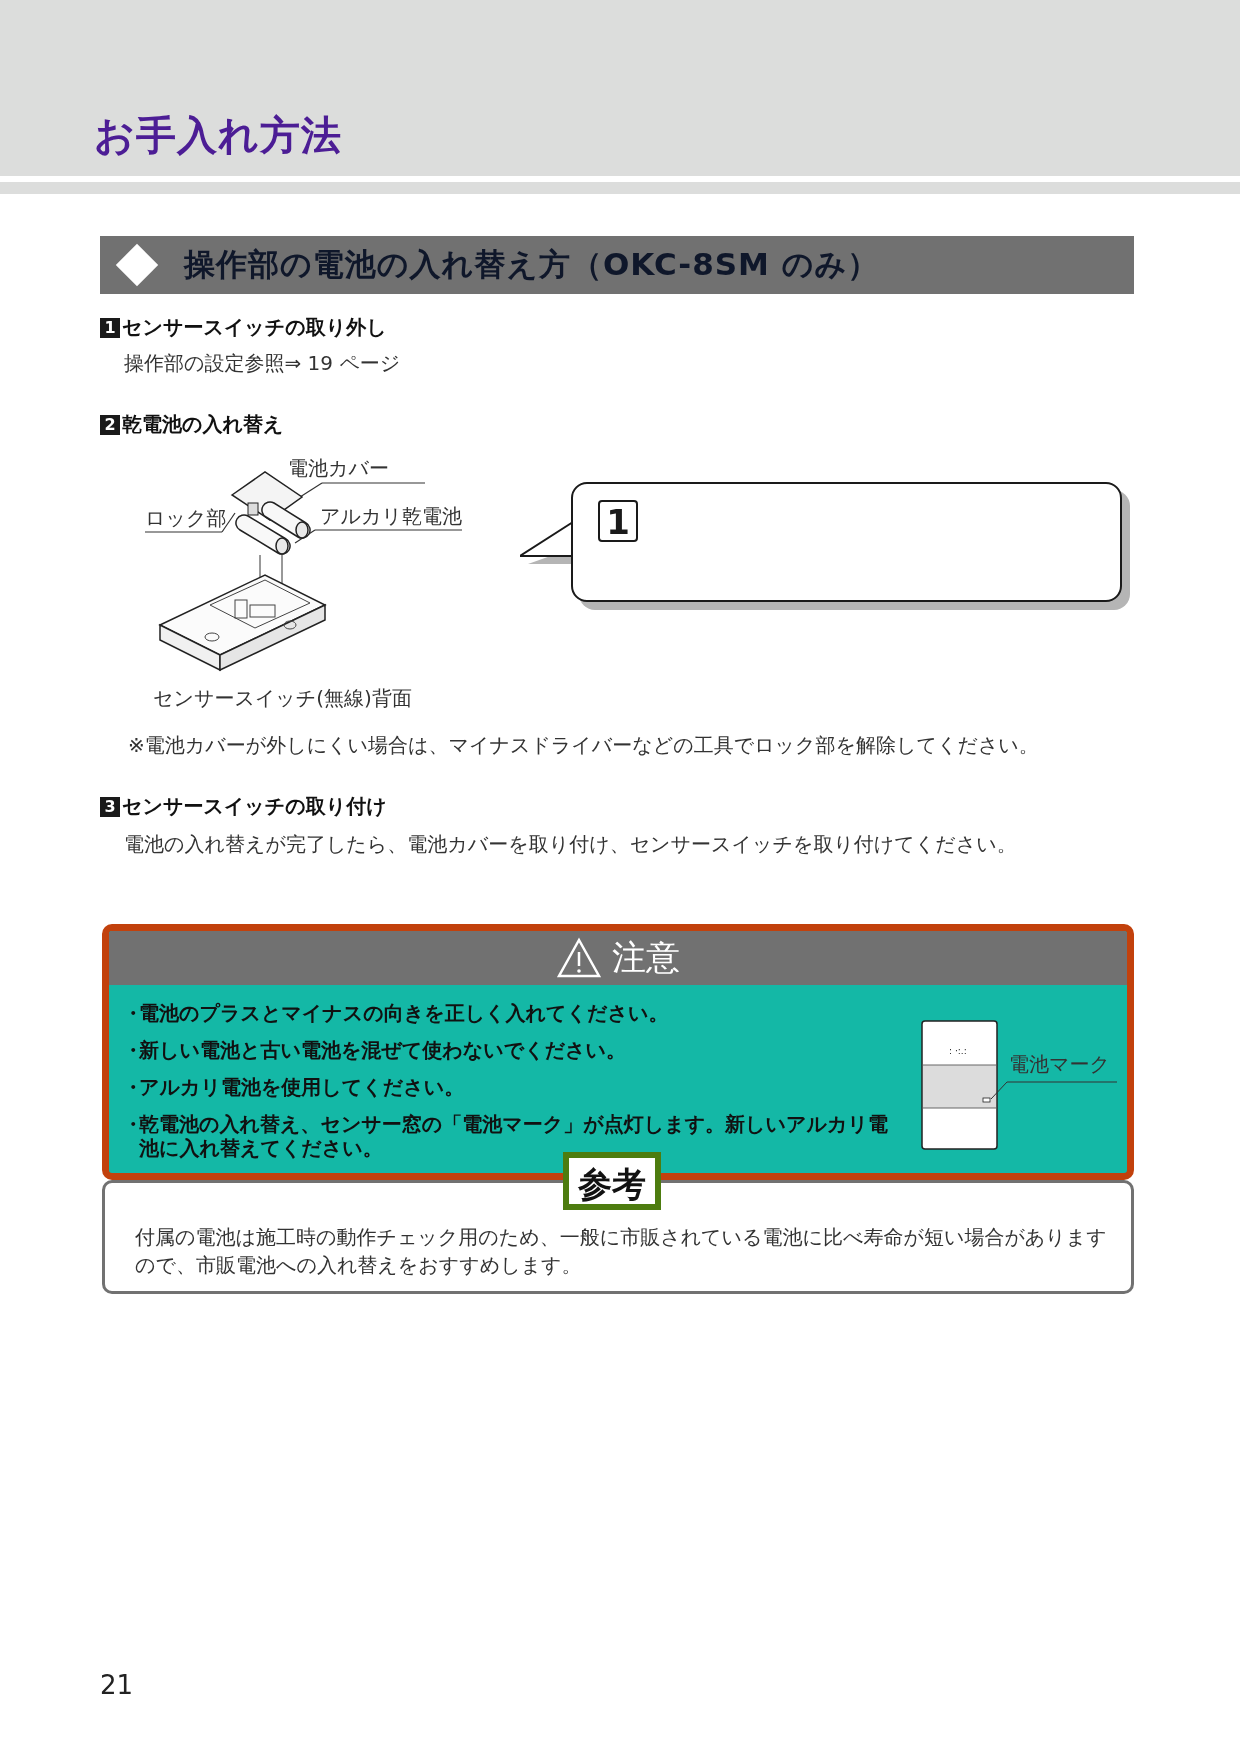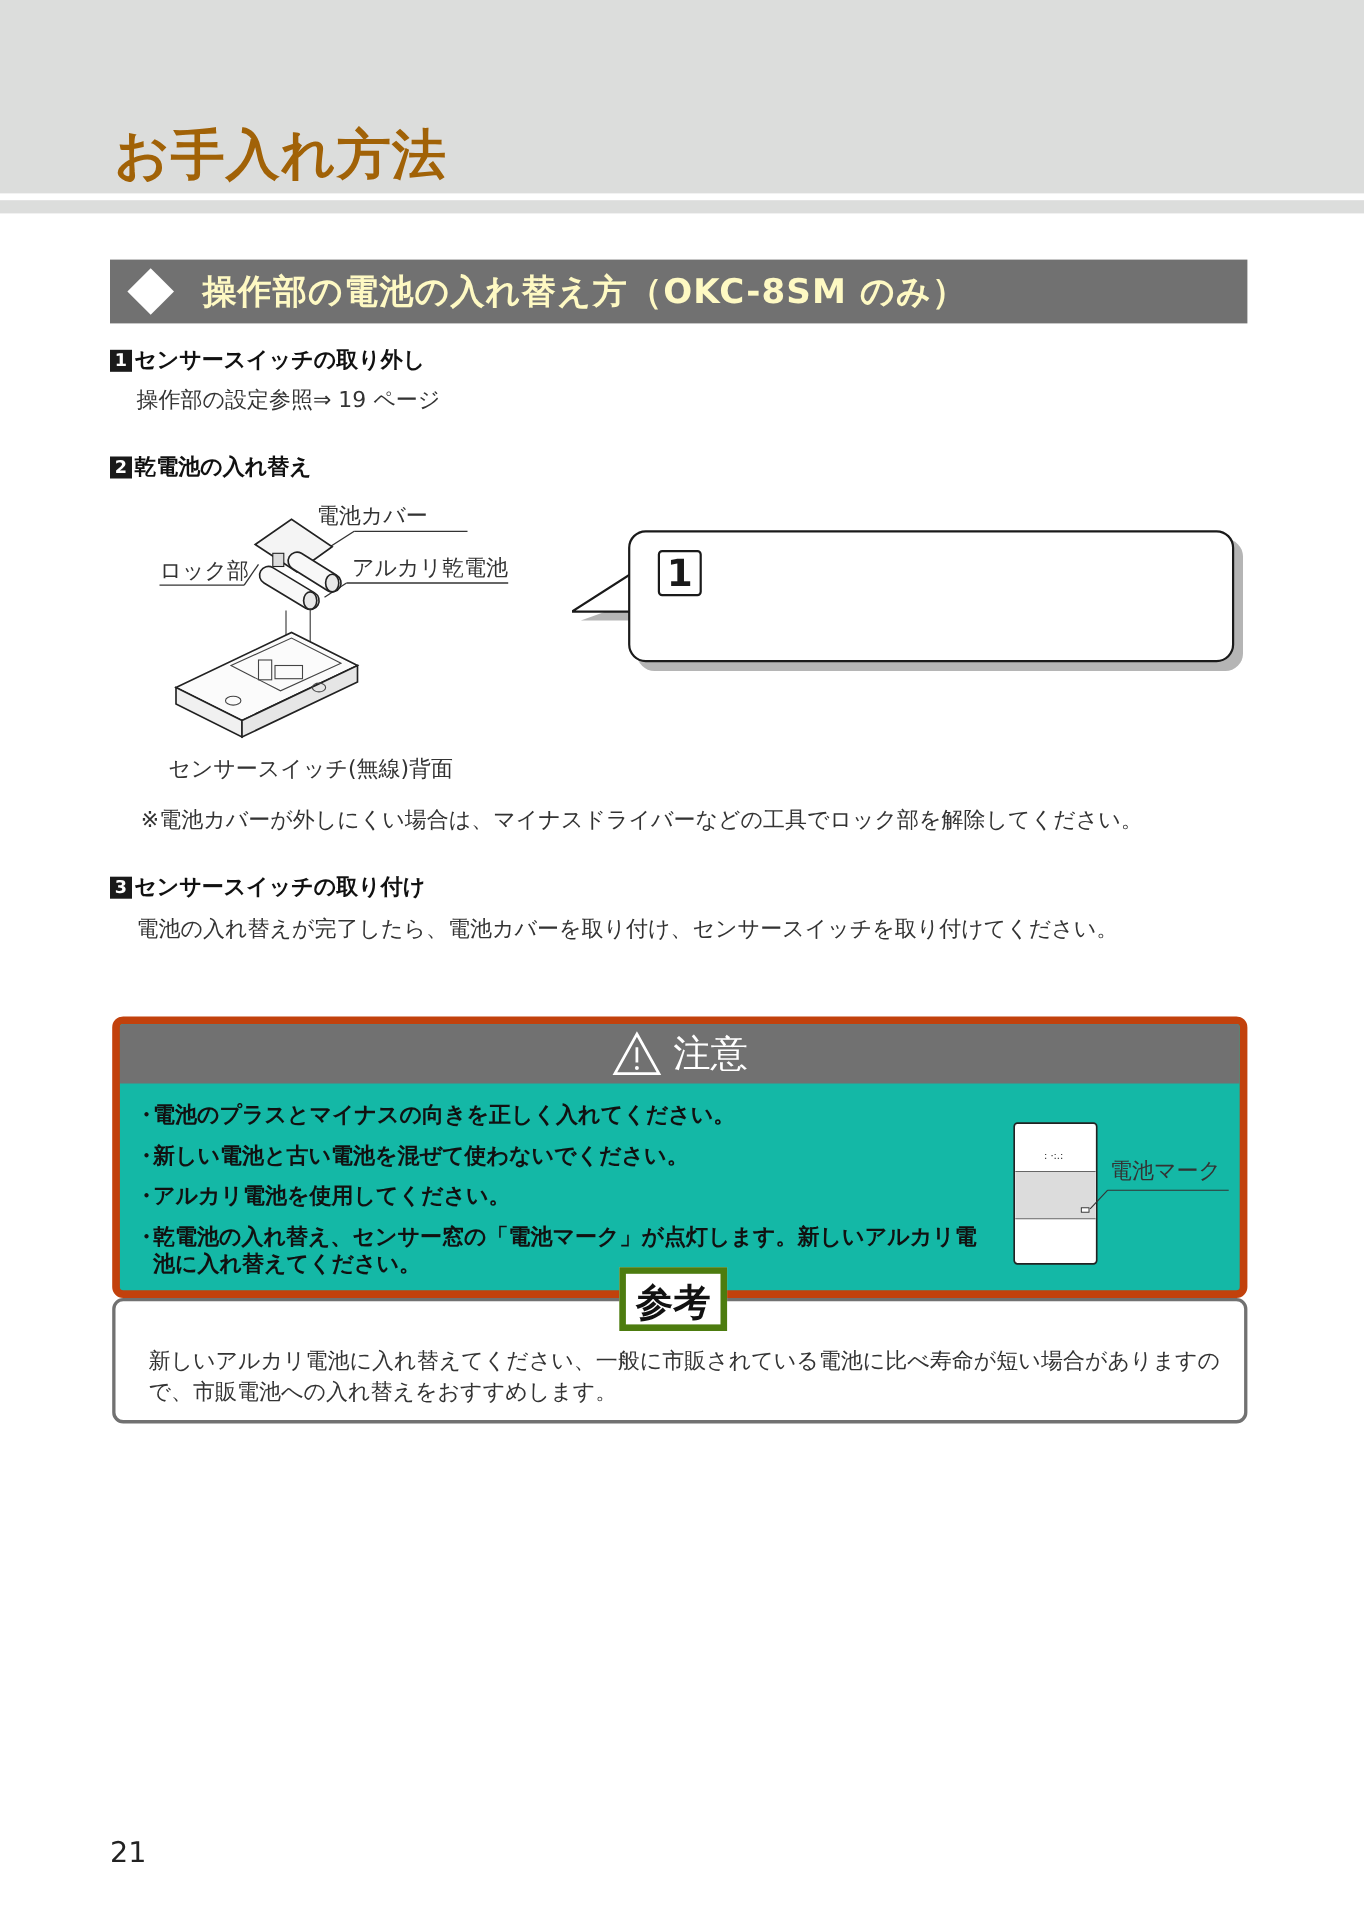--- a/index.html
+++ b/index.html
@@ -2,25 +2,25 @@
 <html><head>
 <meta charset="utf-8">
 <style>
   * { box-sizing: border-box; margin: 0; padding: 0; }
   html, body { width: 1240px; height: 1754px; background: #ffffff; }
   body { position: relative; font-family: "DejaVu Sans", "Liberation Sans", sans-serif; color: #1a1a1a; overflow: hidden; }
 
   .header-band { position: absolute; left: 0; top: 0; width: 1240px; height: 176px; background: #dcdddc; }
   .header-white-stripe { position: absolute; left: 0; top: 176px; width: 1240px; height: 6px; background: #ffffff; }
   .header-sub-band { position: absolute; left: 0; top: 182px; width: 1240px; height: 12px; background: #dcdddc; }
-  .page-title { position: absolute; left: 104px; top: 108px; font-size: 49px; font-weight: bold; color: #a16207; letter-spacing: 1px; }
+  .page-title { position: absolute; left: 94px; top: 108px; font-size: 40px; font-weight: bold; color: #4c1d95; letter-spacing: 1px; }
 
   .section-bar { position: absolute; left: 100px; top: 236px; width: 1034px; height: 58px; background: #717171; display: flex; align-items: center; }
   .section-diamond { width: 30px; height: 30px; background: #fff; transform: rotate(45deg); margin-left: 22px; margin-right: 32px; }
-  .section-title { color: #fef9c3; font-size: 31px; font-weight: bold; letter-spacing: 1px; }
+  .section-title { color: #0f172a; font-size: 31px; font-weight: bold; letter-spacing: 1px; }
 
   .step-heading { position: absolute; left: 100px; font-size: 20px; font-weight: bold; color: #111; display: flex; align-items: center; }
   .step-num { display: inline-block; width: 20px; height: 20px; background: #1a1a1a; color: #fff; font-size: 16px; line-height: 20px; text-align: center; margin-right: 2px; font-weight: bold; }
   .step-body { position: absolute; font-size: 20px; color: #333; }
 
   .diagram { position: absolute; left: 140px; top: 455px; width: 330px; height: 265px; }
   .diagram-label { position: absolute; font-size: 20px; color: #333; white-space: nowrap; }
   .diagram-caption { position: absolute; left: 153px; top: 685px; font-size: 20px; color: #333; }
 
   .callout { position: absolute; left: 571px; top: 482px; width: 551px; height: 120px; border: 2px solid #1a1a1a; border-radius: 16px; background: #fff; box-shadow: 8px 8px 0 #b5b5b5; }
@@ -165,17 +165,17 @@
       <text x="30" y="35" font-size="9" fill="#222" font-family="DejaVu Sans, sans-serif">: ·:.:</text>
       <rect x="64" y="79" width="7" height="4" fill="#fff" stroke="#222" stroke-width="0.8"></rect>
       <line x1="72" y1="80" x2="88" y2="63" stroke="#333" stroke-width="1"></line>
       <line x1="88" y1="63" x2="198" y2="63" stroke="#333" stroke-width="1"></line>
     </svg>
     <span class="diagram-label" style="left: 90px; top: 32px; position: absolute;">電池マーク</span>
   </div>
 </div>
 
 <div class="ref-box">
-  <div class="ref-text">新しいアルカリ電池に入れ替えてください、一般に市販されている電池に比べ寿命が短い場合がありますので、市販電池への入れ替えをおすすめします。</div>
+  <div class="ref-text">付属の電池は施工時の動作チェック用のため、一般に市販されている電池に比べ寿命が短い場合がありますので、市販電池への入れ替えをおすすめします。</div>
 </div>
 <div class="ref-badge">参考</div>
 
 <div class="page-number">21</div>
 
 </body></html>

